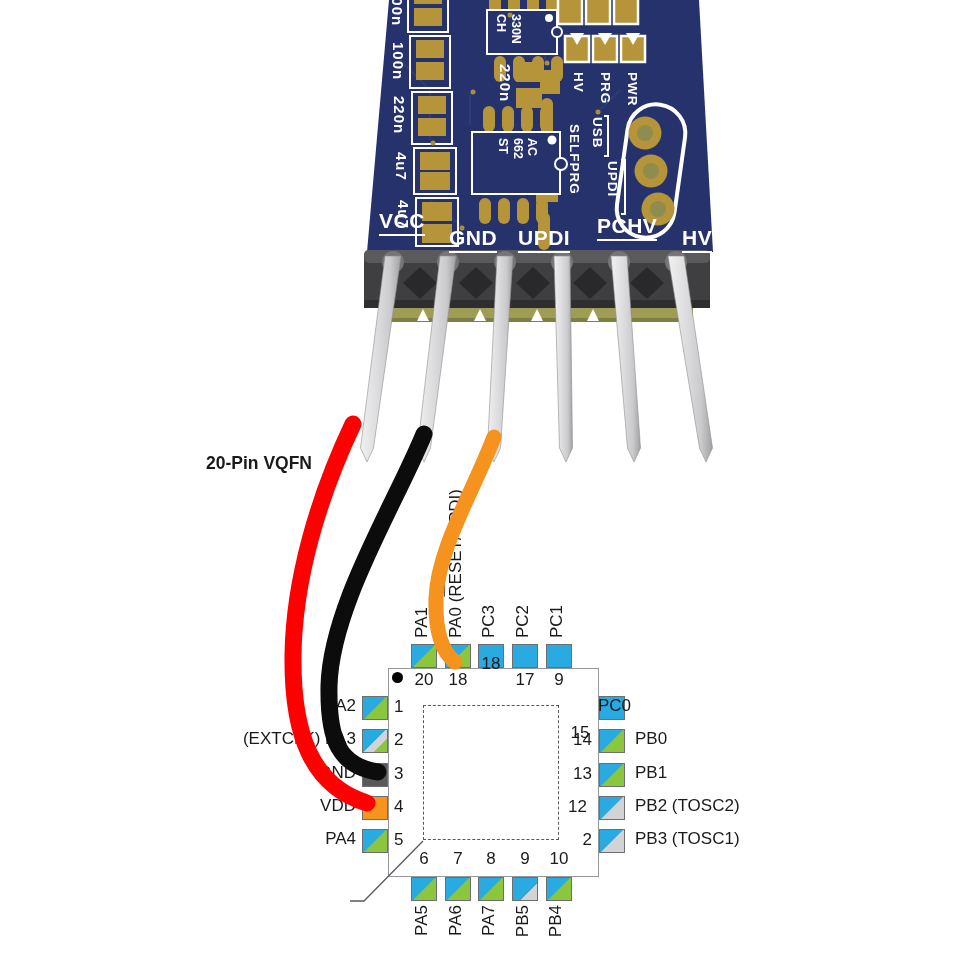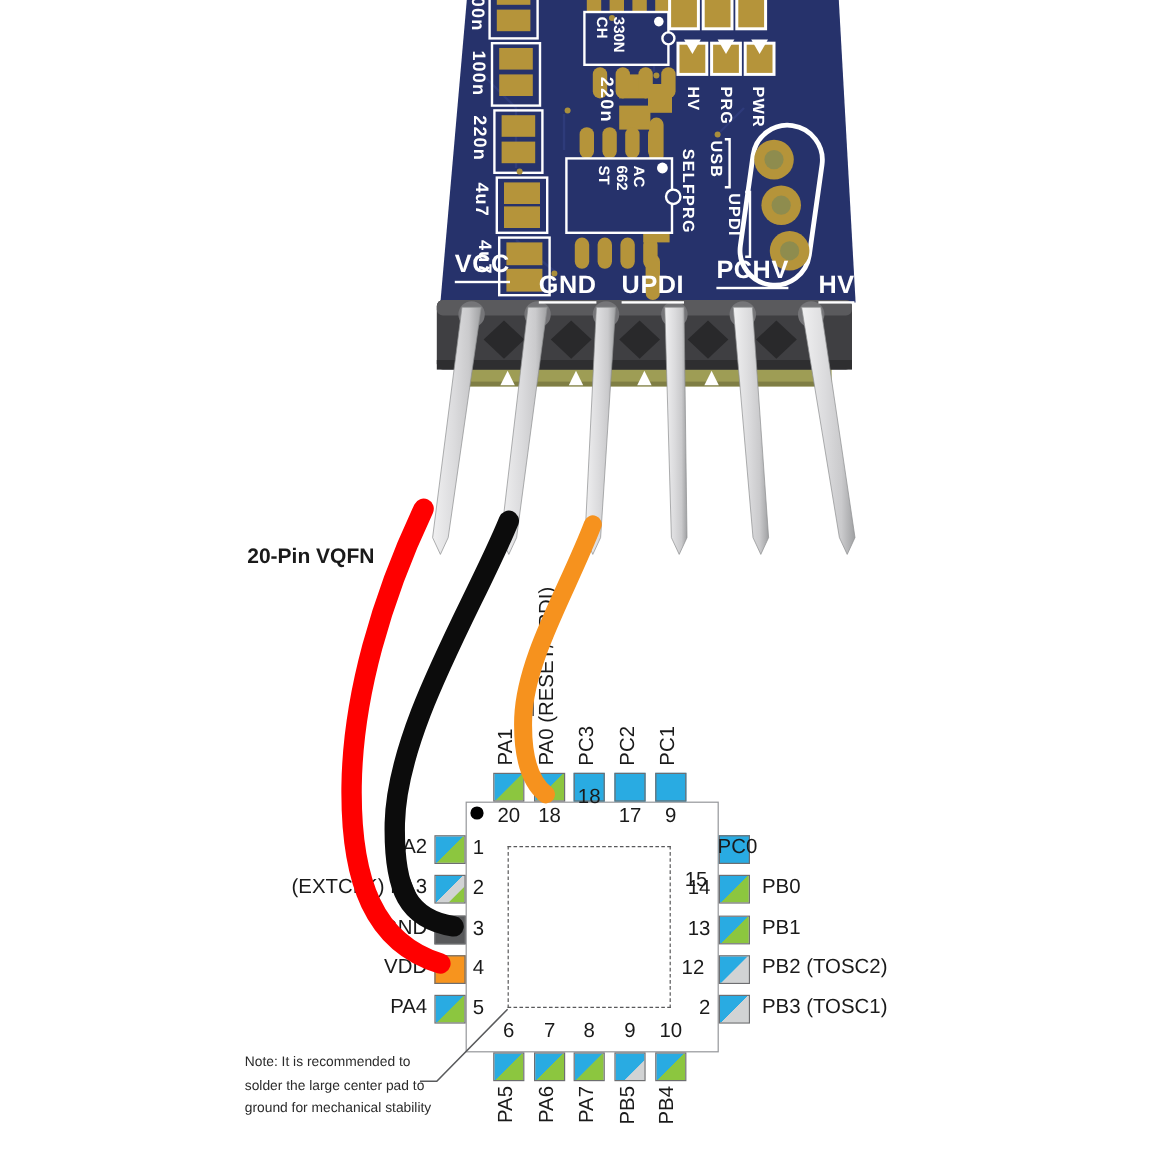--- a/index.html
+++ b/index.html
@@ -270,25 +270,20 @@
   <div class="abs ctext" style="left:635px;top:764px">PB1</div>
   <div class="abs ctext" style="left:635px;top:797px">PB2 (TOSC2)</div>
   <div class="abs ctext" style="left:635px;top:830px">PB3 (TOSC1)</div>
 
   <div class="abs ctext vflip" style="left:413px;top:905px">PA5</div>
   <div class="abs ctext vflip" style="left:447px;top:905px">PA6</div>
   <div class="abs ctext vflip" style="left:480px;top:905px">PA7</div>
   <div class="abs ctext vflip" style="left:514px;top:905px">PB5</div>
   <div class="abs ctext vflip" style="left:547px;top:905px">PB4</div>
 
-  <div class="abs note" style="left:204px;top:876px">
-    <div>Note: It is recommended to</div>
-    <div>solder the large center pad to</div>
-    <div>ground for mechanical stability</div>
-  </div>
 
   <svg width="960" height="960">
     <defs>
       <linearGradient id="pinGrad" x1="0" y1="0" x2="1" y2="0">
         <stop offset="0" stop-color="#F0F0F1"></stop>
         <stop offset="0.45" stop-color="#DBDBDD"></stop>
         <stop offset="0.75" stop-color="#CACACC"></stop>
         <stop offset="1" stop-color="#9FA0A2"></stop>
       </linearGradient>
     </defs>

